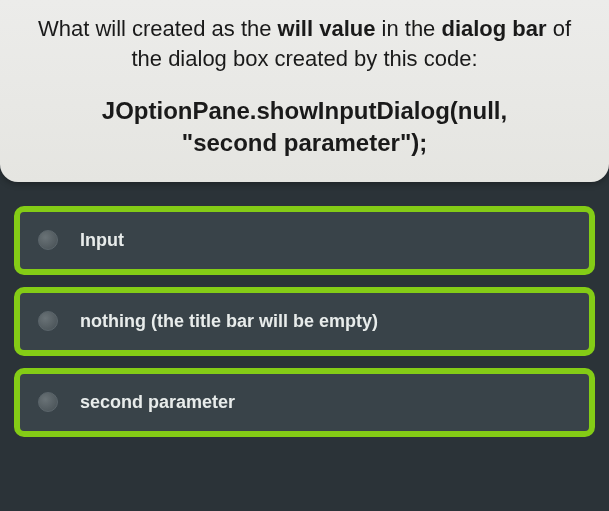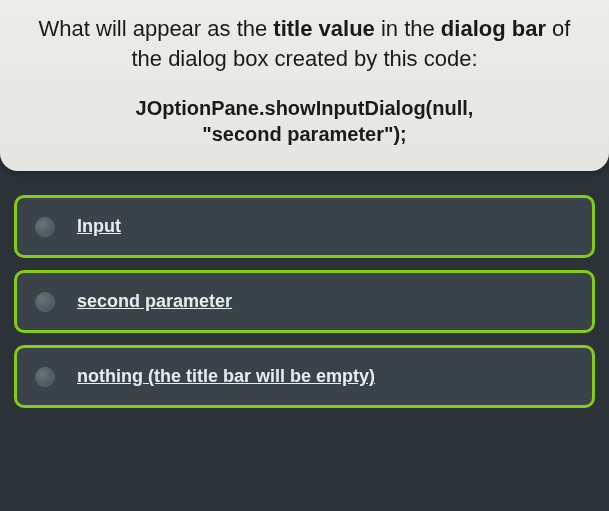--- a/index.html
+++ b/index.html
@@ -20,73 +20,72 @@
   .question-text {
     font-size: 22px;
     line-height: 1.35;
     text-align: center;
     font-weight: 400;
   }
   .question-text b { font-weight: 700; }
   .code-block {
     margin-top: 22px;
     text-align: center;
-    font-size: 20px;
+    font-size: 24px;
     font-weight: 700;
     line-height: 1.3;
     font-family: Arial, Helvetica, sans-serif;
   }
   .options {
     padding: 24px 14px 0 14px;
   }
   .option {
     display: flex;
     align-items: center;
     background: #394349;
-    border: 3px solid #84cc16;
+    border: 6px solid #84cc16;
     border-radius: 10px;
     padding: 18px 18px;
     margin-bottom: 12px;
     cursor: pointer;
     color: #e8eceb;
-    text-decoration: underline;
   }
   .radio {
     width: 20px;
     height: 20px;
     border-radius: 50%;
     background: radial-gradient(circle at 35% 35%, #6a7377, #454e53);
     border: 1px solid #5b656b;
     flex: 0 0 20px;
     margin-right: 22px;
   }
   .option-label {
     font-size: 18px;
     font-weight: 600;
   }
 </style>
 </head>
 <body>
 
 <div class="question-card">
   <p class="question-text">
-    <span>What will appear as the </span><b>title value</b><span> in the </span><b>dialog bar</b><span> of the dialog box created by this code:</span>
+    <span>What will created as the </span><b>will value</b><span> in the </span><b>dialog bar</b><span> of the dialog box created by this code:</span>
   </p>
   <div class="code-block">
     <div>JOptionPane.showInputDialog(null,</div>
     <div>"second parameter");</div>
   </div>
 </div>
 
 <div class="options">
   <div class="option">
     <span class="radio"></span>
     <span class="option-label">Input</span>
   </div>
   <div class="option">
     <span class="radio"></span>
-    <span class="option-label">second parameter</span>
+    <span class="option-label">nothing (the title bar will be empty)</span>
   </div>
   <div class="option">
     <span class="radio"></span>
-    <span class="option-label">nothing (the title bar will be empty)</span>
+    <span class="option-label">second parameter</span>
   </div>
 </div>
 
 </body></html>

